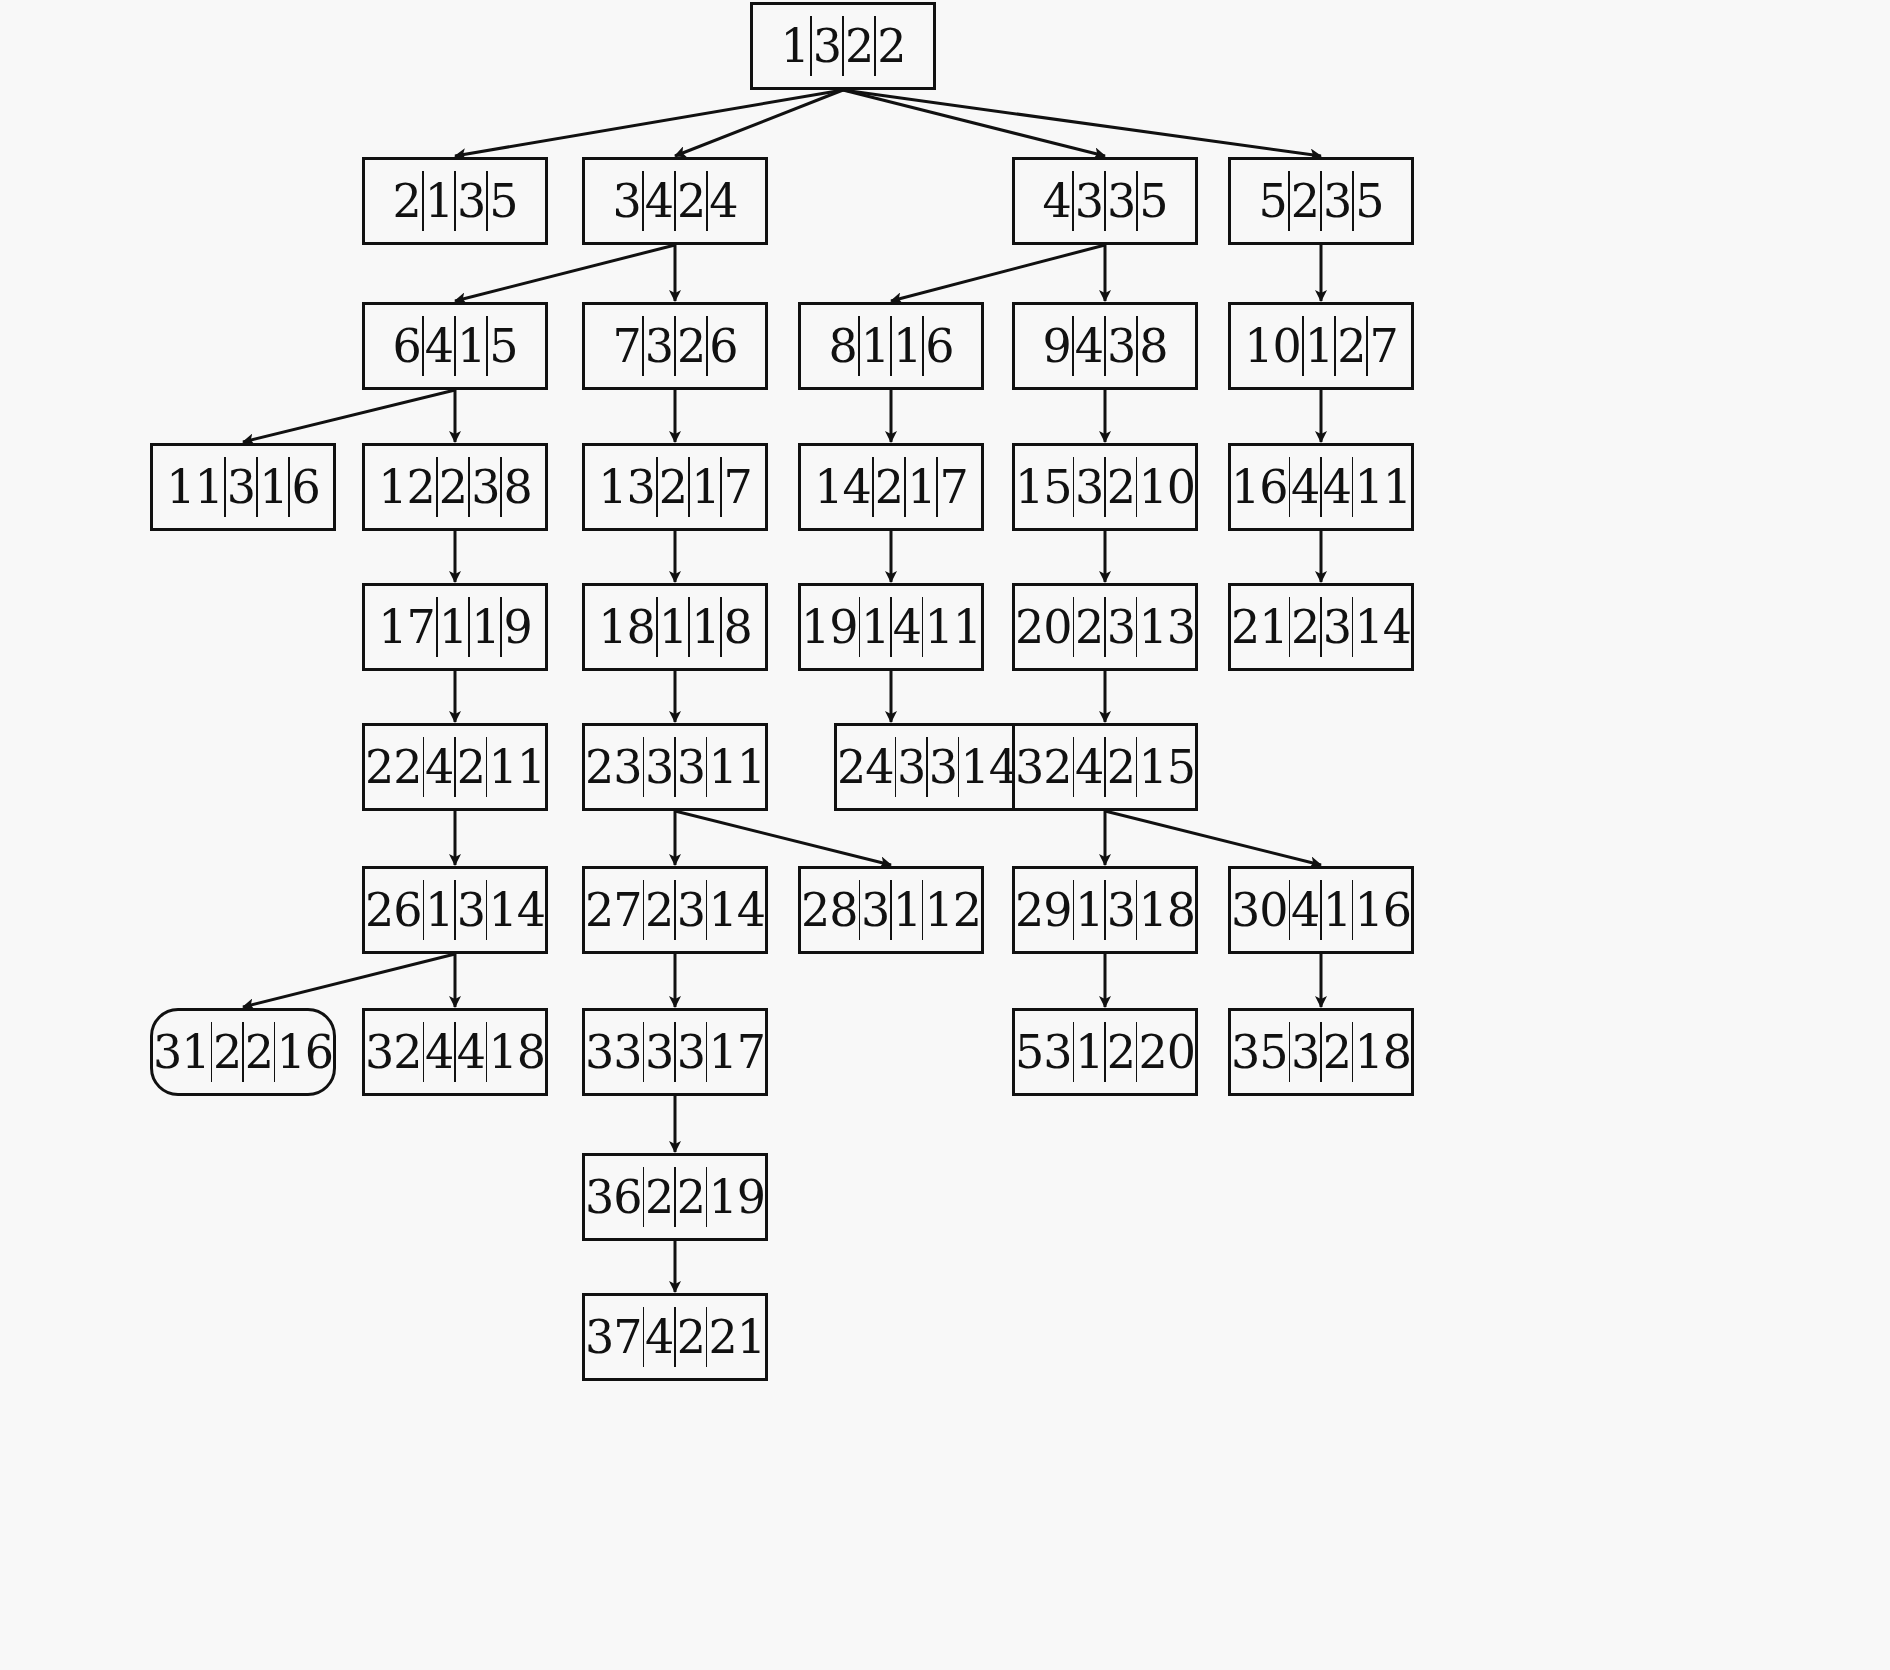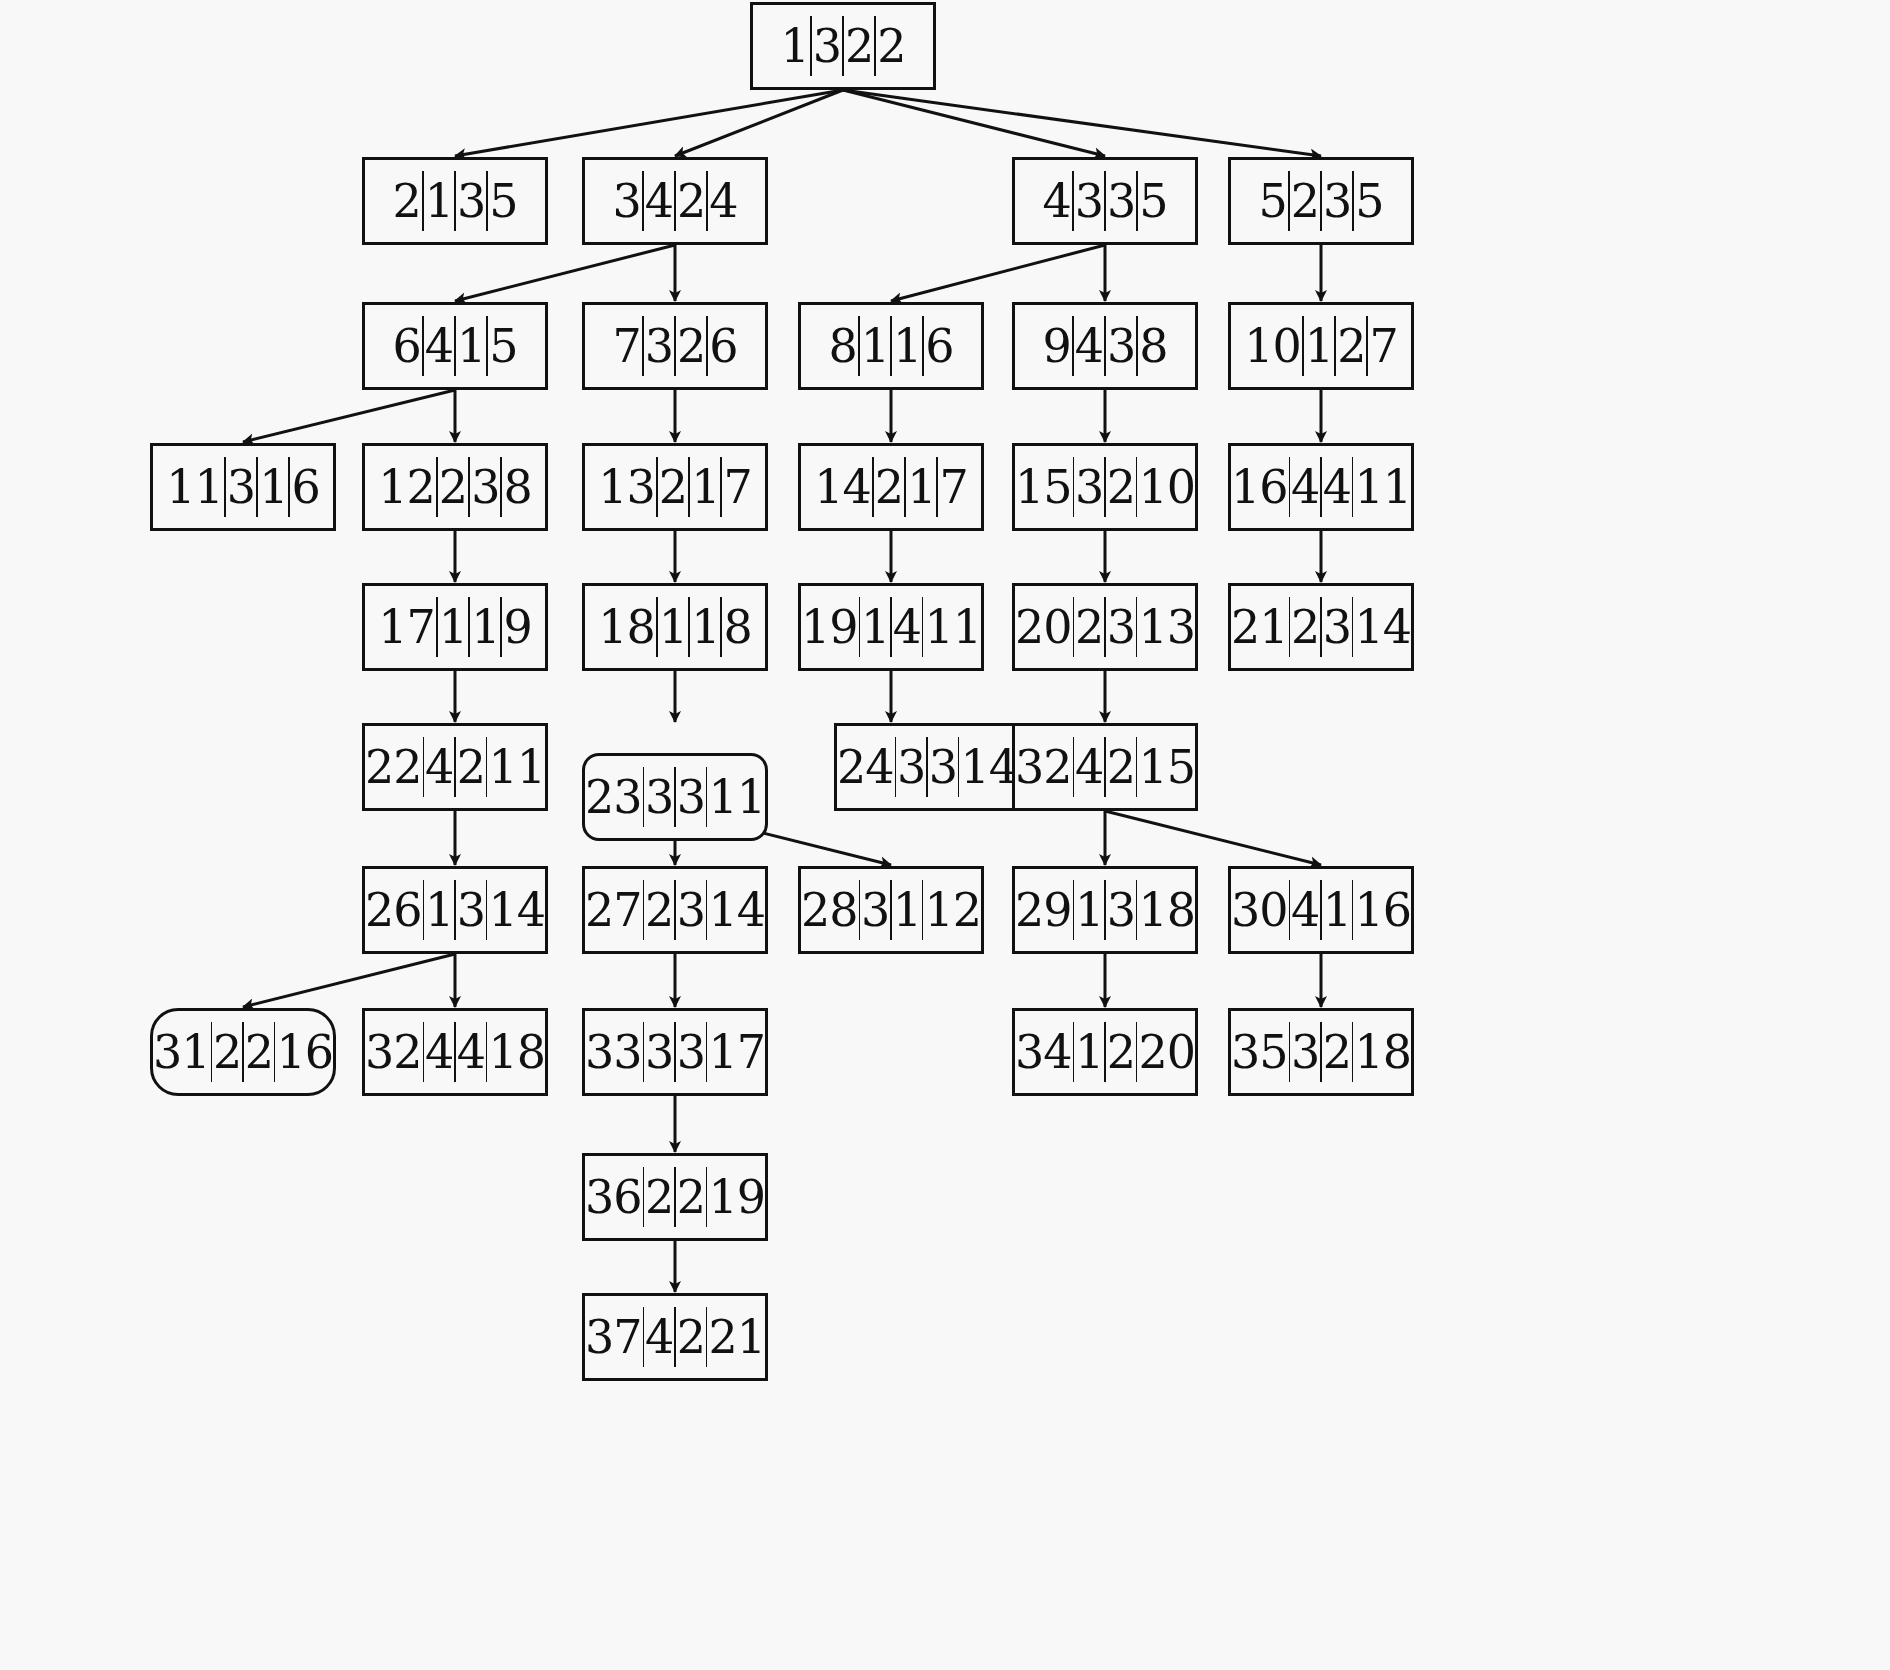--- a/index.html
+++ b/index.html
@@ -250,21 +250,21 @@
     </div>
     <div class="node" style="left: 362px; top: 723px;">
       <span class="part">22</span>
       <span class="sep"></span>
       <span class="part">4</span>
       <span class="sep"></span>
       <span class="part">2</span>
       <span class="sep"></span>
       <span class="part">11</span>
     </div>
-    <div class="node" style="left: 582px; top: 753px; border-radius: 17px;">
+    <div class="node" style="left: 582px; top: 723px;">
       <span class="part">23</span>
       <span class="sep"></span>
       <span class="part">3</span>
       <span class="sep"></span>
       <span class="part">3</span>
       <span class="sep"></span>
       <span class="part">11</span>
     </div>
     <div class="node" style="left: 798px; top: 723px; margin-left: 36px;">
       <span class="part">24</span>
@@ -350,21 +350,21 @@
     <div class="node" style="left: 582px; top: 1008px;">
       <span class="part">33</span>
       <span class="sep"></span>
       <span class="part">3</span>
       <span class="sep"></span>
       <span class="part">3</span>
       <span class="sep"></span>
       <span class="part">17</span>
     </div>
     <div class="node" style="left: 1012px; top: 1008px;">
-      <span class="part">34</span>
+      <span class="part">53</span>
       <span class="sep"></span>
       <span class="part">1</span>
       <span class="sep"></span>
       <span class="part">2</span>
       <span class="sep"></span>
       <span class="part">20</span>
     </div>
     <div class="node" style="left: 1228px; top: 1008px;">
       <span class="part">35</span>
       <span class="sep"></span>

